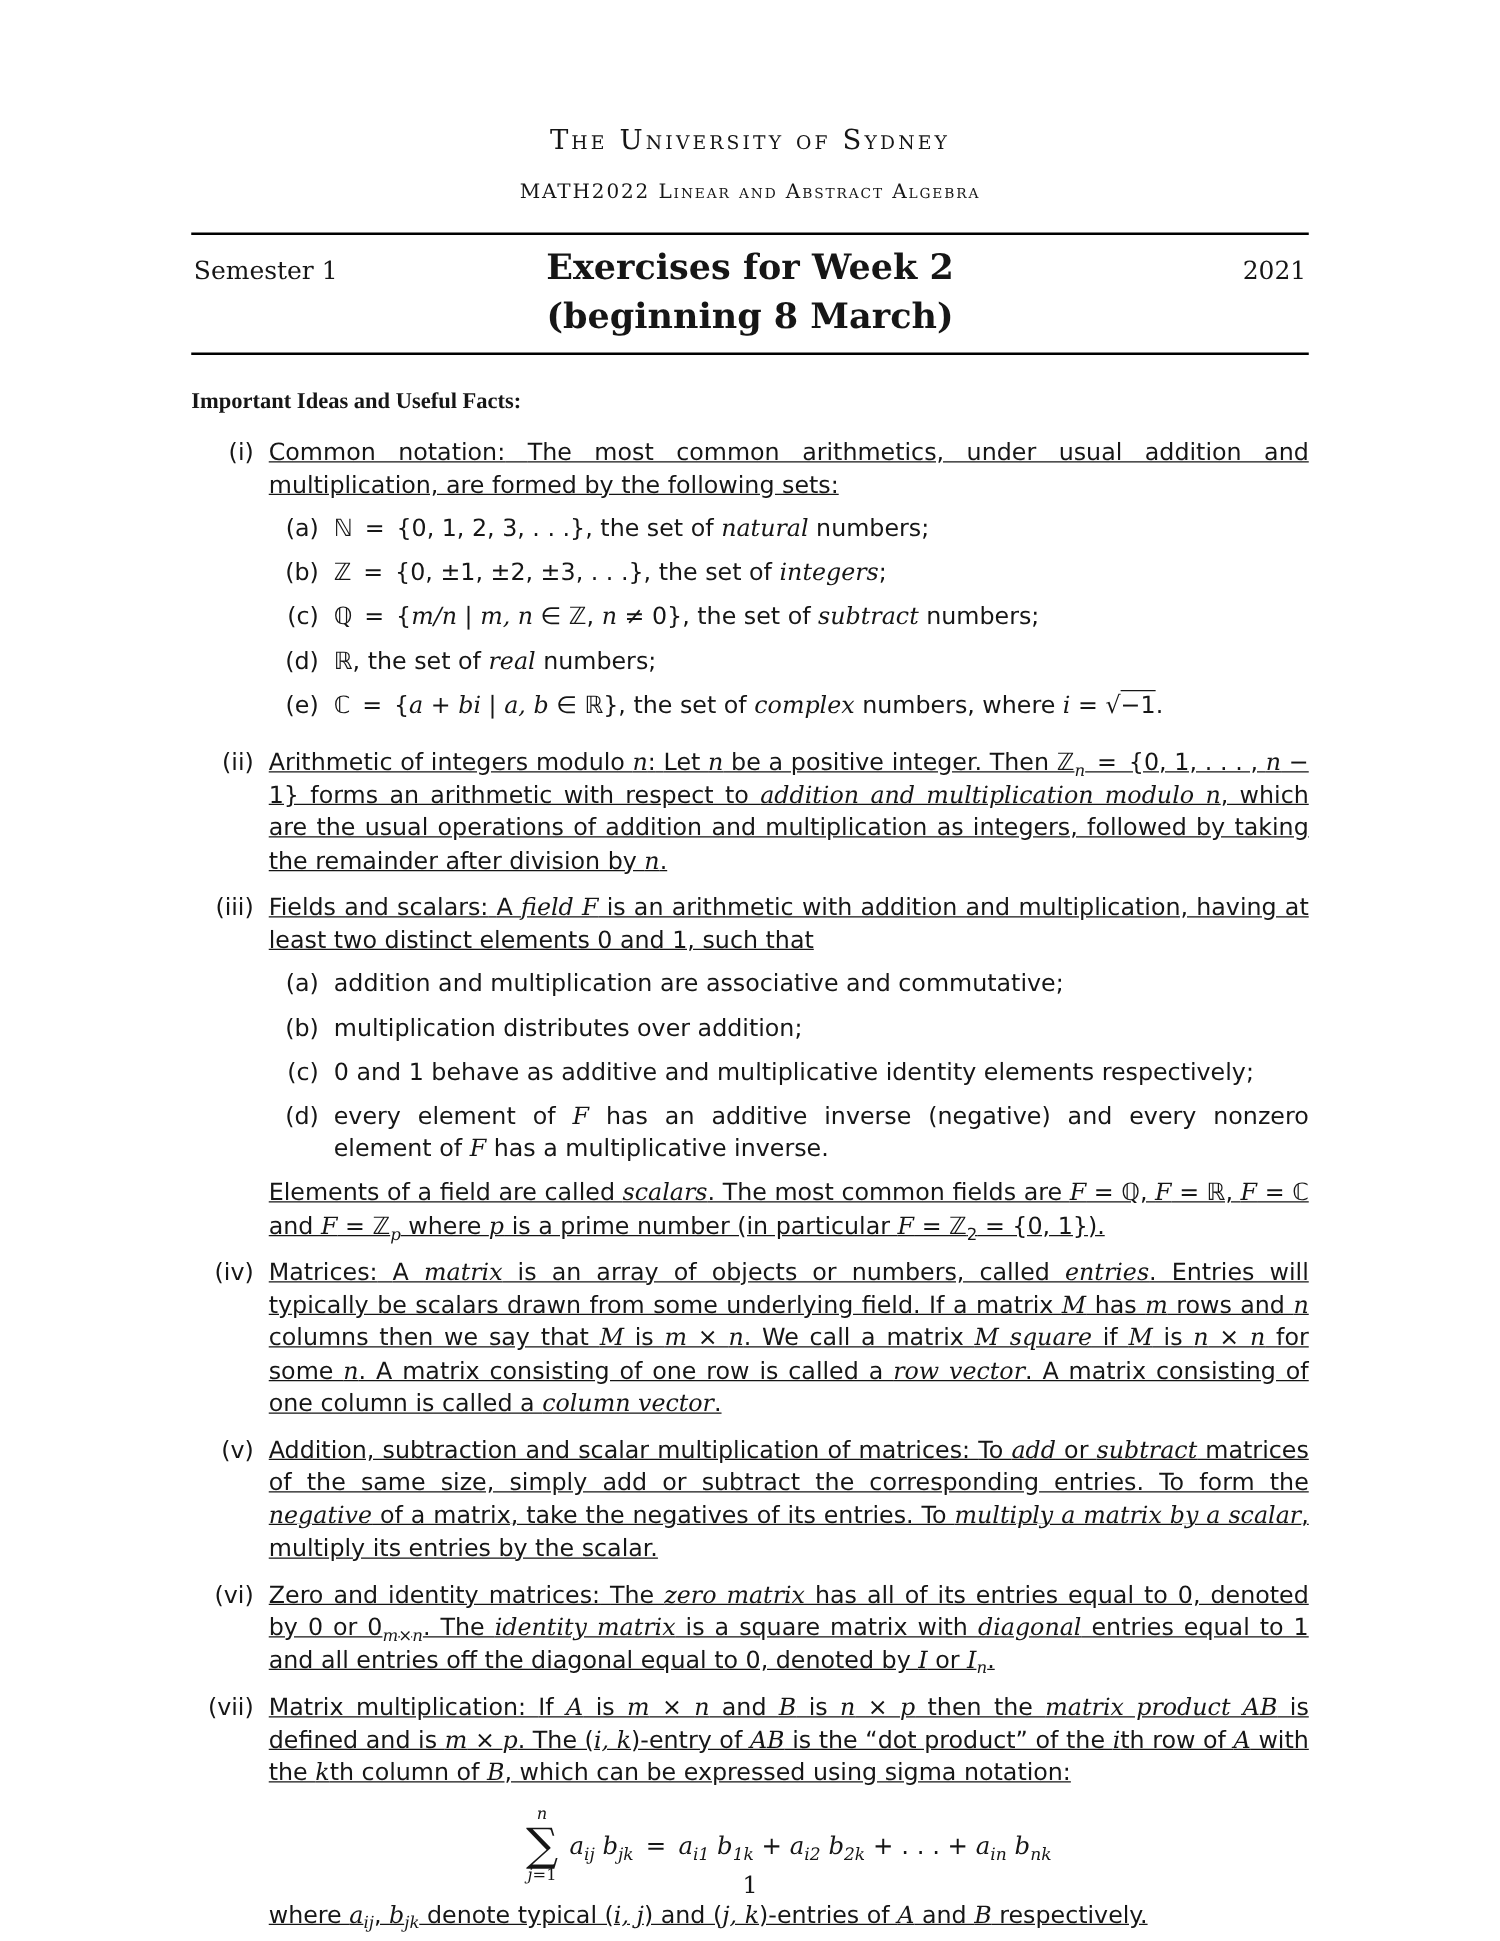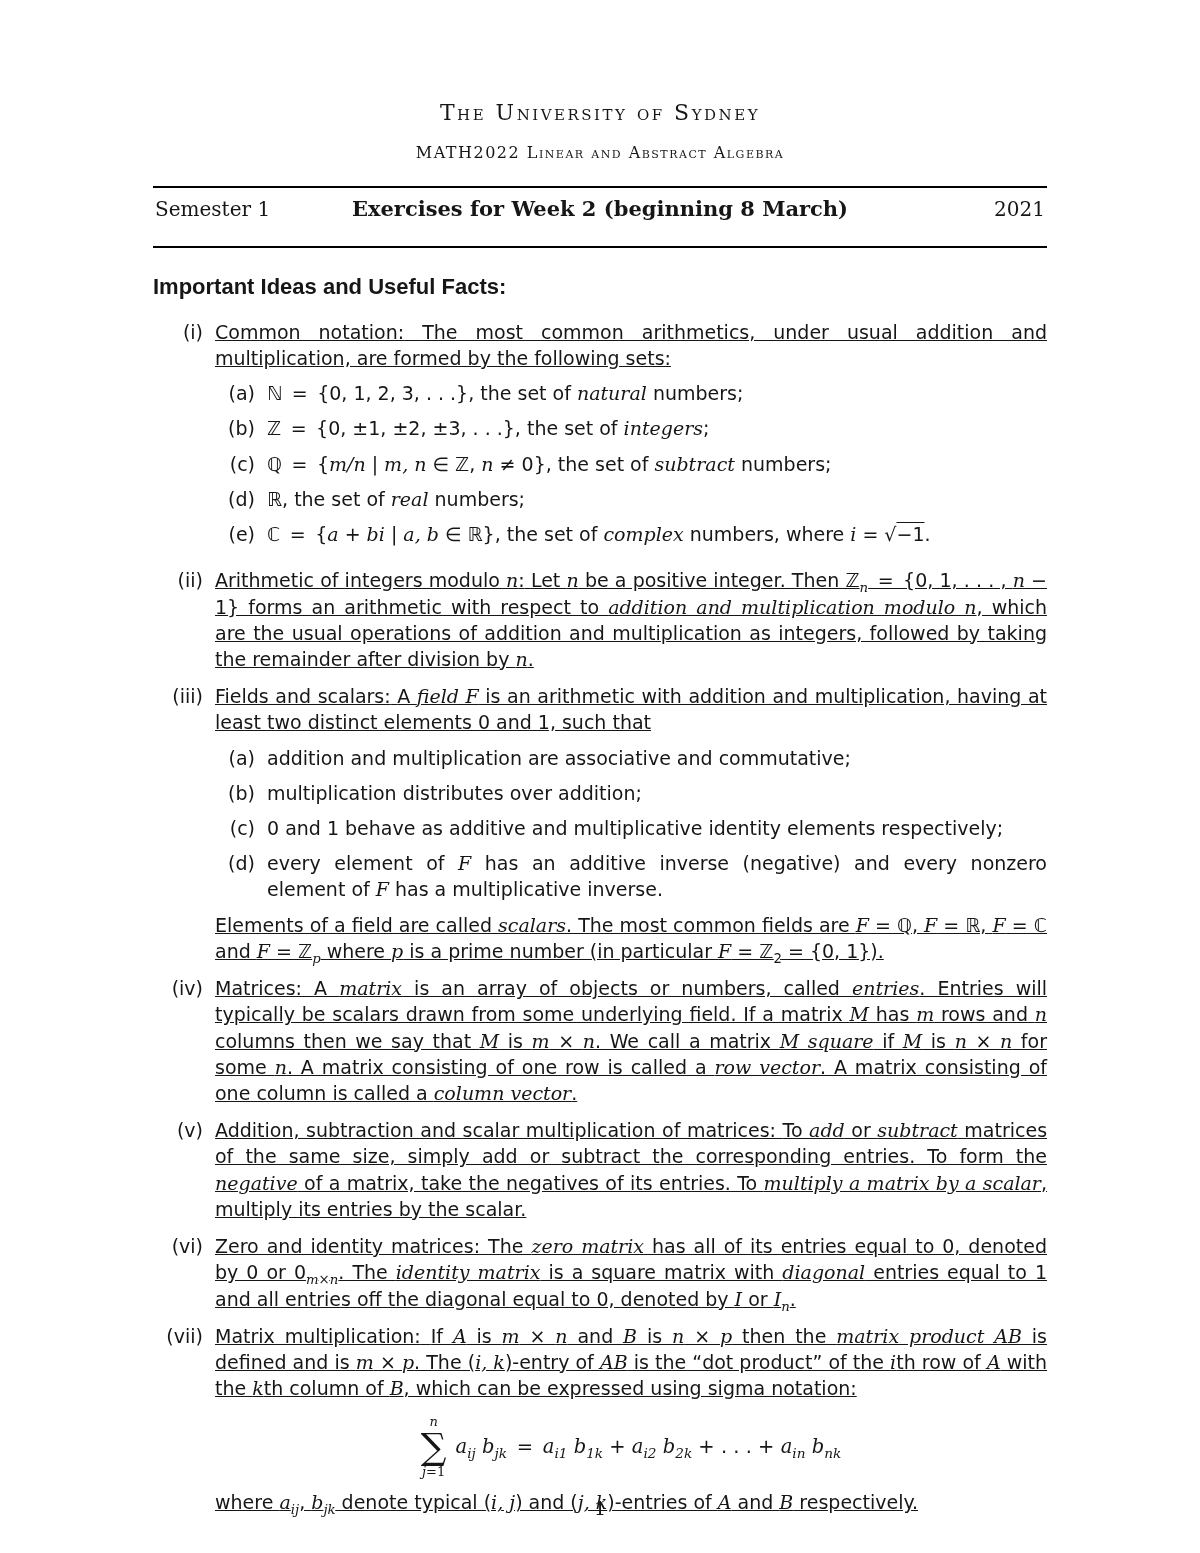--- a/index.html
+++ b/index.html
@@ -34,31 +34,31 @@
     letter-spacing: 1.5px;
     margin-top: 14px;
   }
 
   .band {
     display: flex;
     align-items: baseline;
     border-top: 2px solid #000;
     border-bottom: 2px solid #000;
     margin-top: 22px;
-    padding: 7px 2px 22px 2px;
+    padding: 7px 2px 9px 2px;
     font-family: "DejaVu Serif", "Liberation Serif", serif;
     font-size: 20px;
   }
   .band-left  { flex: 1; text-align: left; }
-  .band-center{ flex: 2.6; text-align: center; font-weight: bold; font-size: 21px; }
+  .band-center{ flex: 2.6; text-align: center; font-weight: bold; font-size: 28px; }
   .band-right { flex: 1; text-align: right; }
 
   .section {
-    font-family: Liberation Sans, sans-serif;
-    font-size: 22px;
+    font-family: Liberation Serif, serif;
+    font-size: 18px;
     font-weight: bold;
     margin: 24px 0 16px 0;
   }
 
   .fact {
     display: grid;
     grid-template-columns: 50px 1fr;
     column-gap: 12px;
     margin-bottom: 11px;
   }

